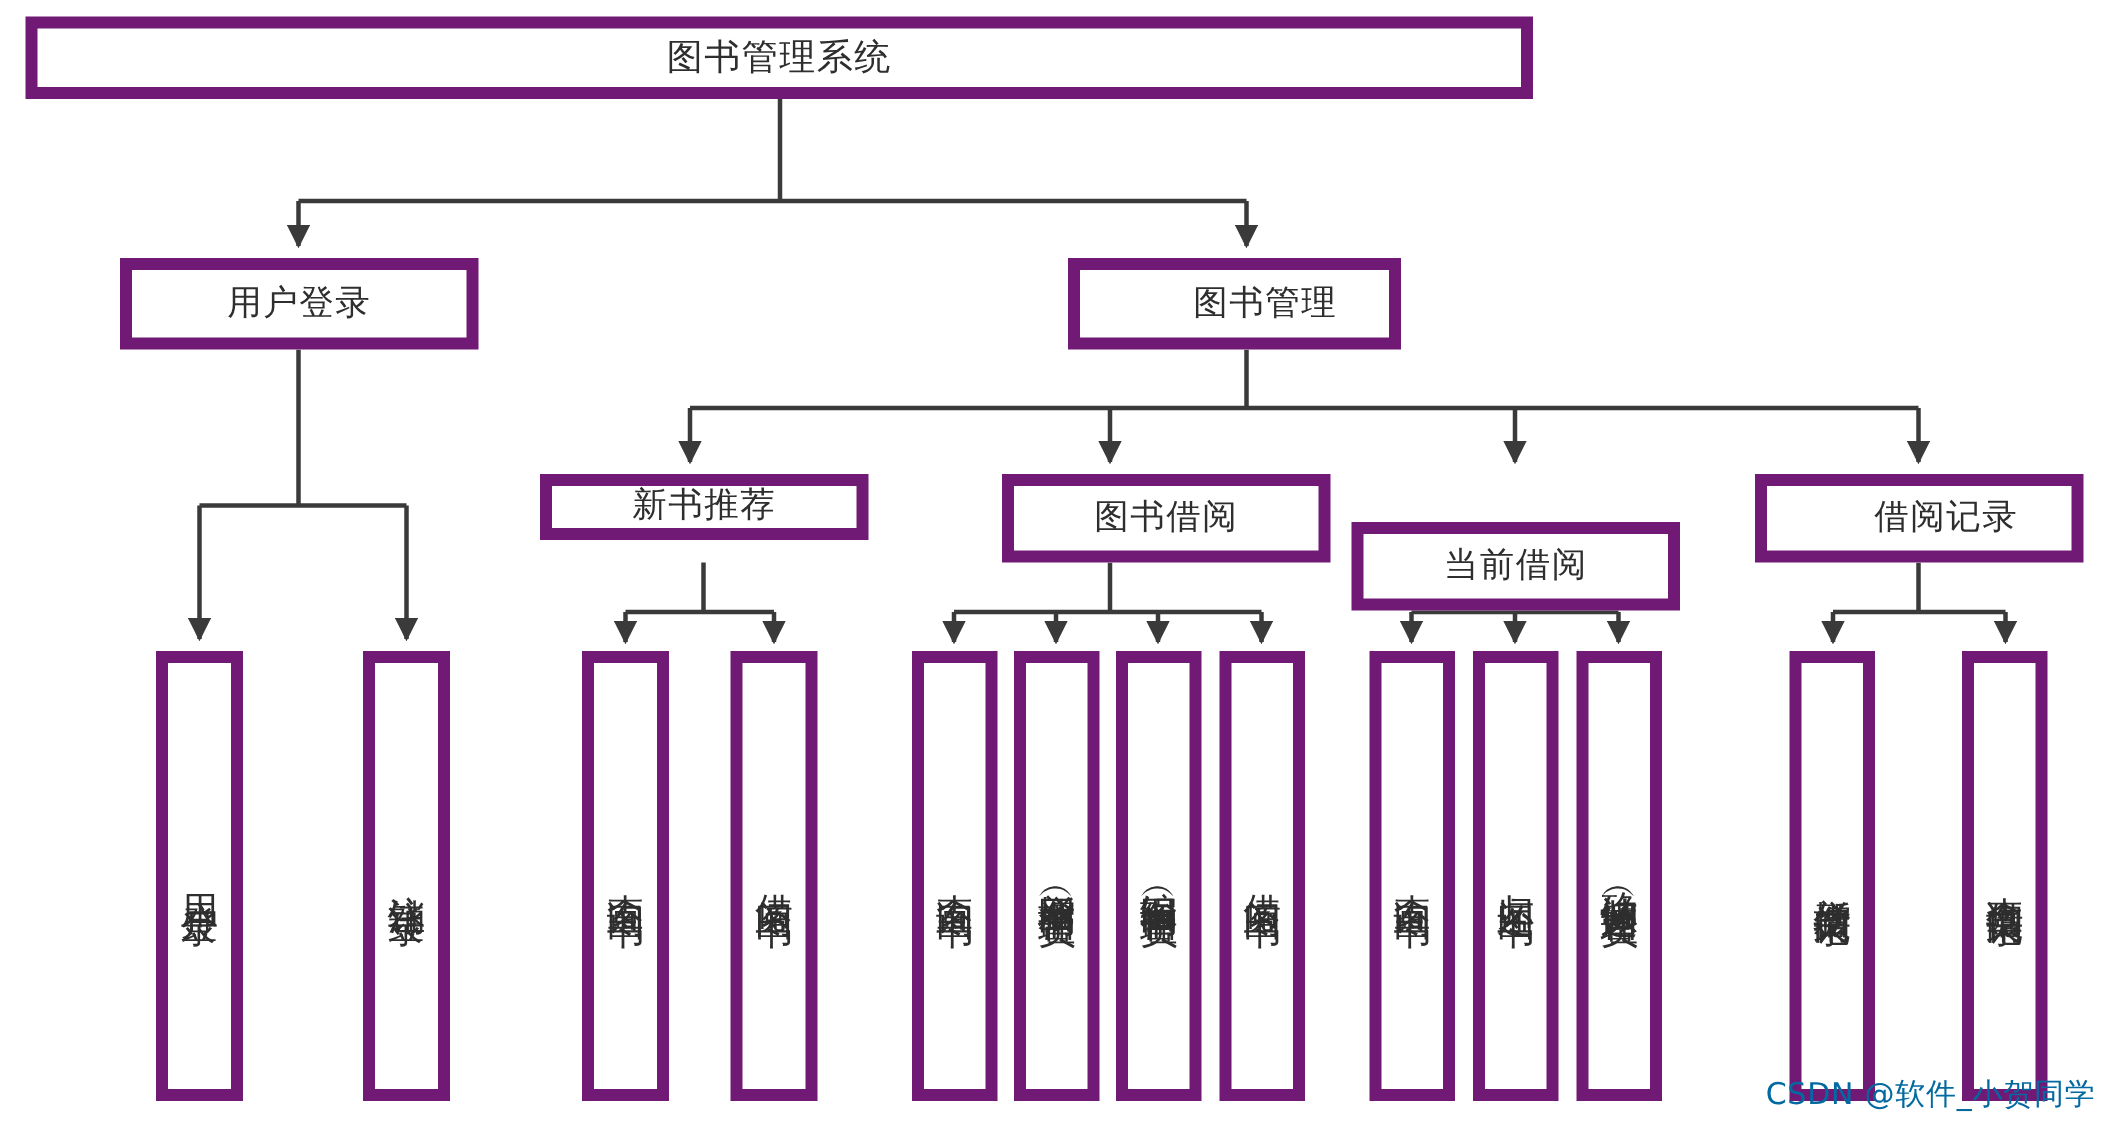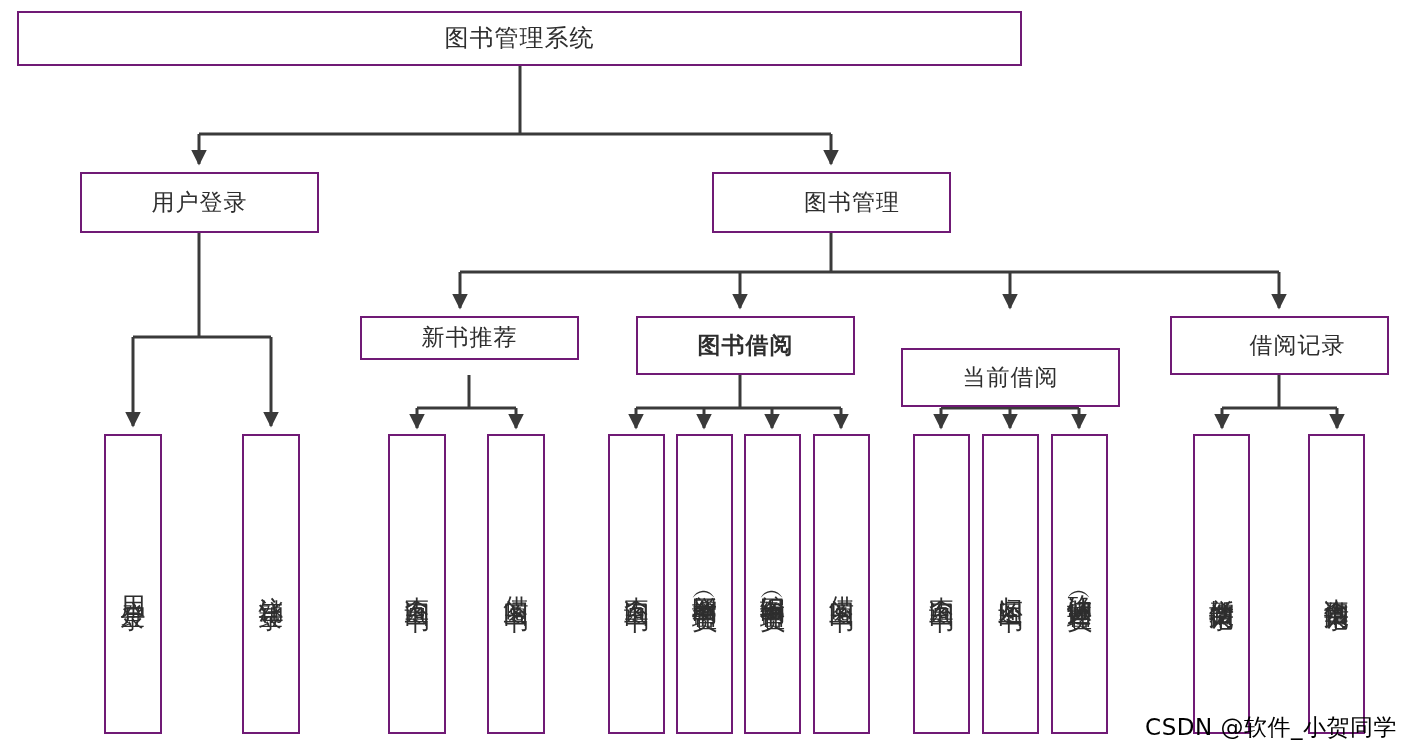--- a/index.html
+++ b/index.html
@@ -23,21 +23,21 @@
     left: 0;
     top: 0;
     width: 1405px;
     height: 747px;
     pointer-events: none;
   }
   .node {
     position: absolute;
     box-sizing: border-box;
     background: #ffffff;
-    border: 2px solid #701a75;
+    border: 8px solid #701a75;
     display: flex;
     align-items: center;
     justify-content: center;
     z-index: 2;
   }
   .node .label {
     color: #2e2e2e;
     letter-spacing: 1px;
     line-height: 1.12;
     white-space: nowrap;
@@ -65,22 +65,22 @@
     max-height: 100%;
   }
   .node.vert.tall .label {
     font-size: 25px;
     letter-spacing: 2px;
   }
   .watermark {
     position: absolute;
     right: 8px;
     bottom: 4px;
-    font-size: 23px;
-    color: #000000;
+    font-size: 20px;
+    color: #0369a1;
     white-space: nowrap;
     z-index: 5;
     letter-spacing: 0.5px;
   }
 </style>
 </head>
 <body>
 
 <div id="canvas">
 
@@ -135,29 +135,29 @@
   </svg>
 
   <div class="node horiz root" style="left:17px; top:11px; width:1005px; height:55px;">
     <span class="label">图书管理系统</span>
   </div>
 
   <div class="node horiz" style="left:80px; top:172px; width:239px; height:61px;">
     <span class="label">用户登录</span>
   </div>
 
-  <div class="node horiz" style="left:712px; top:172px; width:239px; height:61px;padding-left:41px;">
+  <div class="node horiz" style="left:712px; top:172px; width:222px; height:61px;padding-left:41px;">
     <span class="label">图书管理</span>
   </div>
 
   <div class="node horiz" style="left:360px; top:316px; width:219px; height:44px;">
     <span class="label">新书推荐</span>
   </div>
 
-  <div class="node horiz" style="left:636px; top:316px; width:219px; height:59px;font-weight:bold;">
+  <div class="node horiz" style="left:668px; top:316px; width:219px; height:59px;">
     <span class="label">图书借阅</span>
   </div>
 
   <div class="node horiz" style="left:901px; top:316px; width:219px; height:59px;margin-top:32px;">
     <span class="label">当前借阅</span>
   </div>
 
   <div class="node horiz" style="left:1170px; top:316px; width:219px; height:59px;padding-left:36px;">
     <span class="label">借阅记录</span>
   </div>

